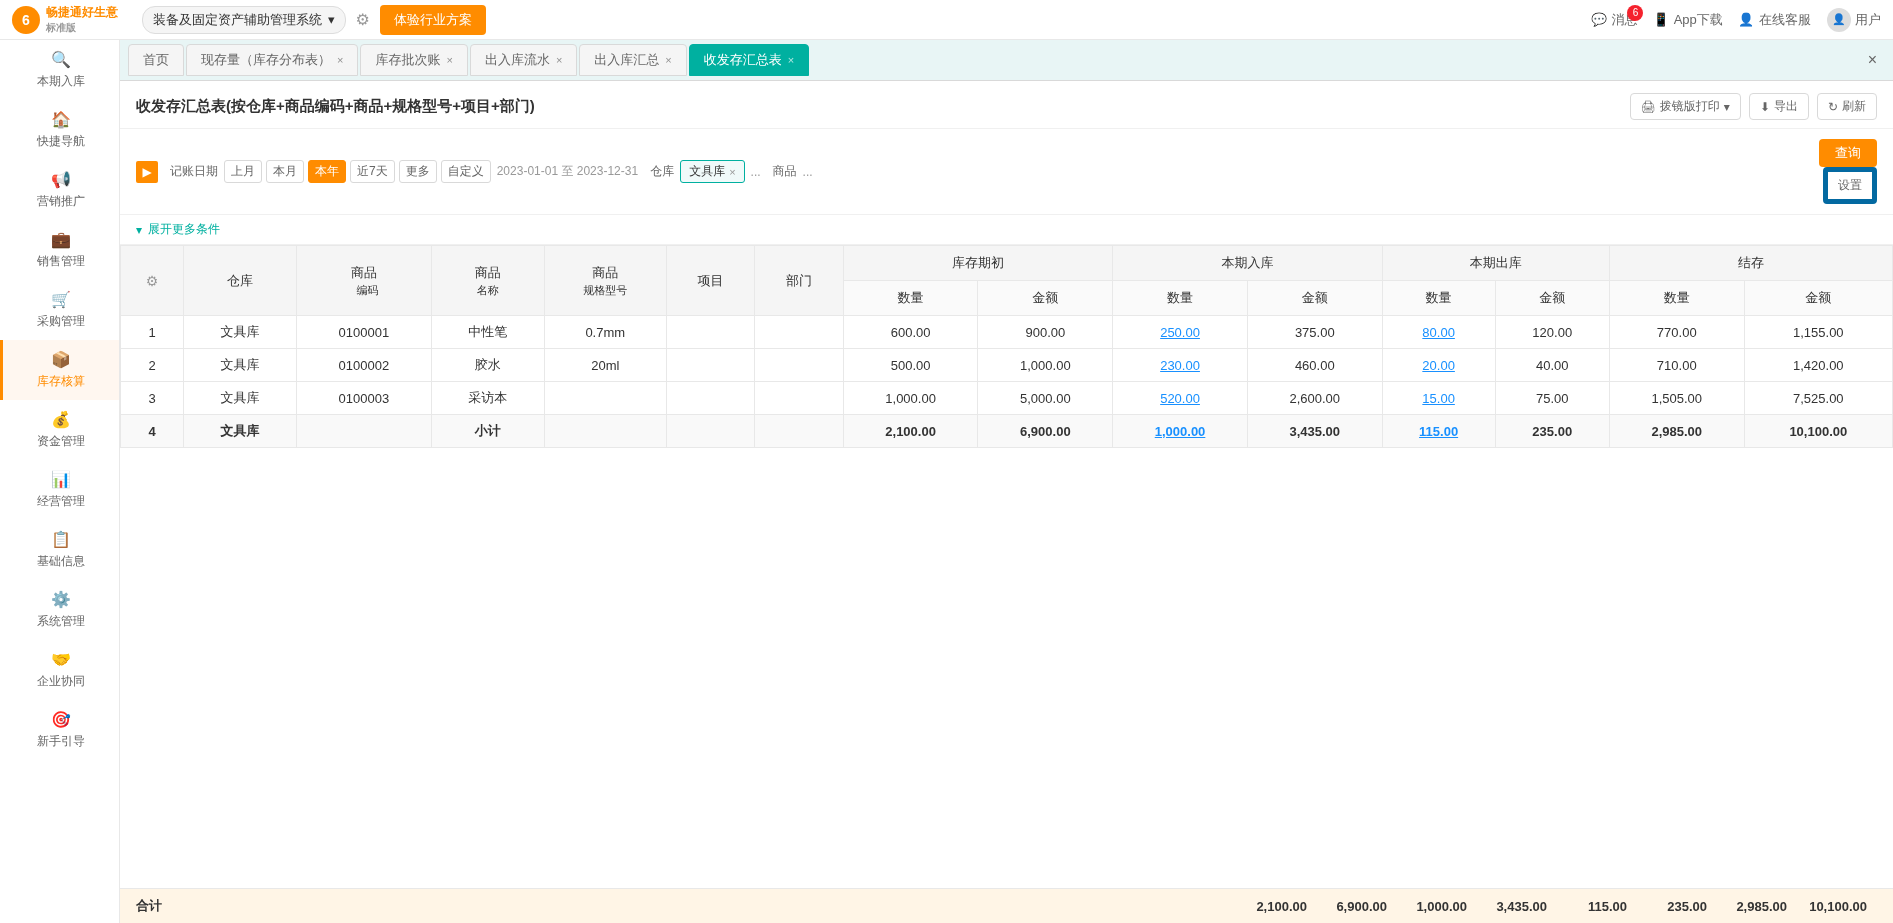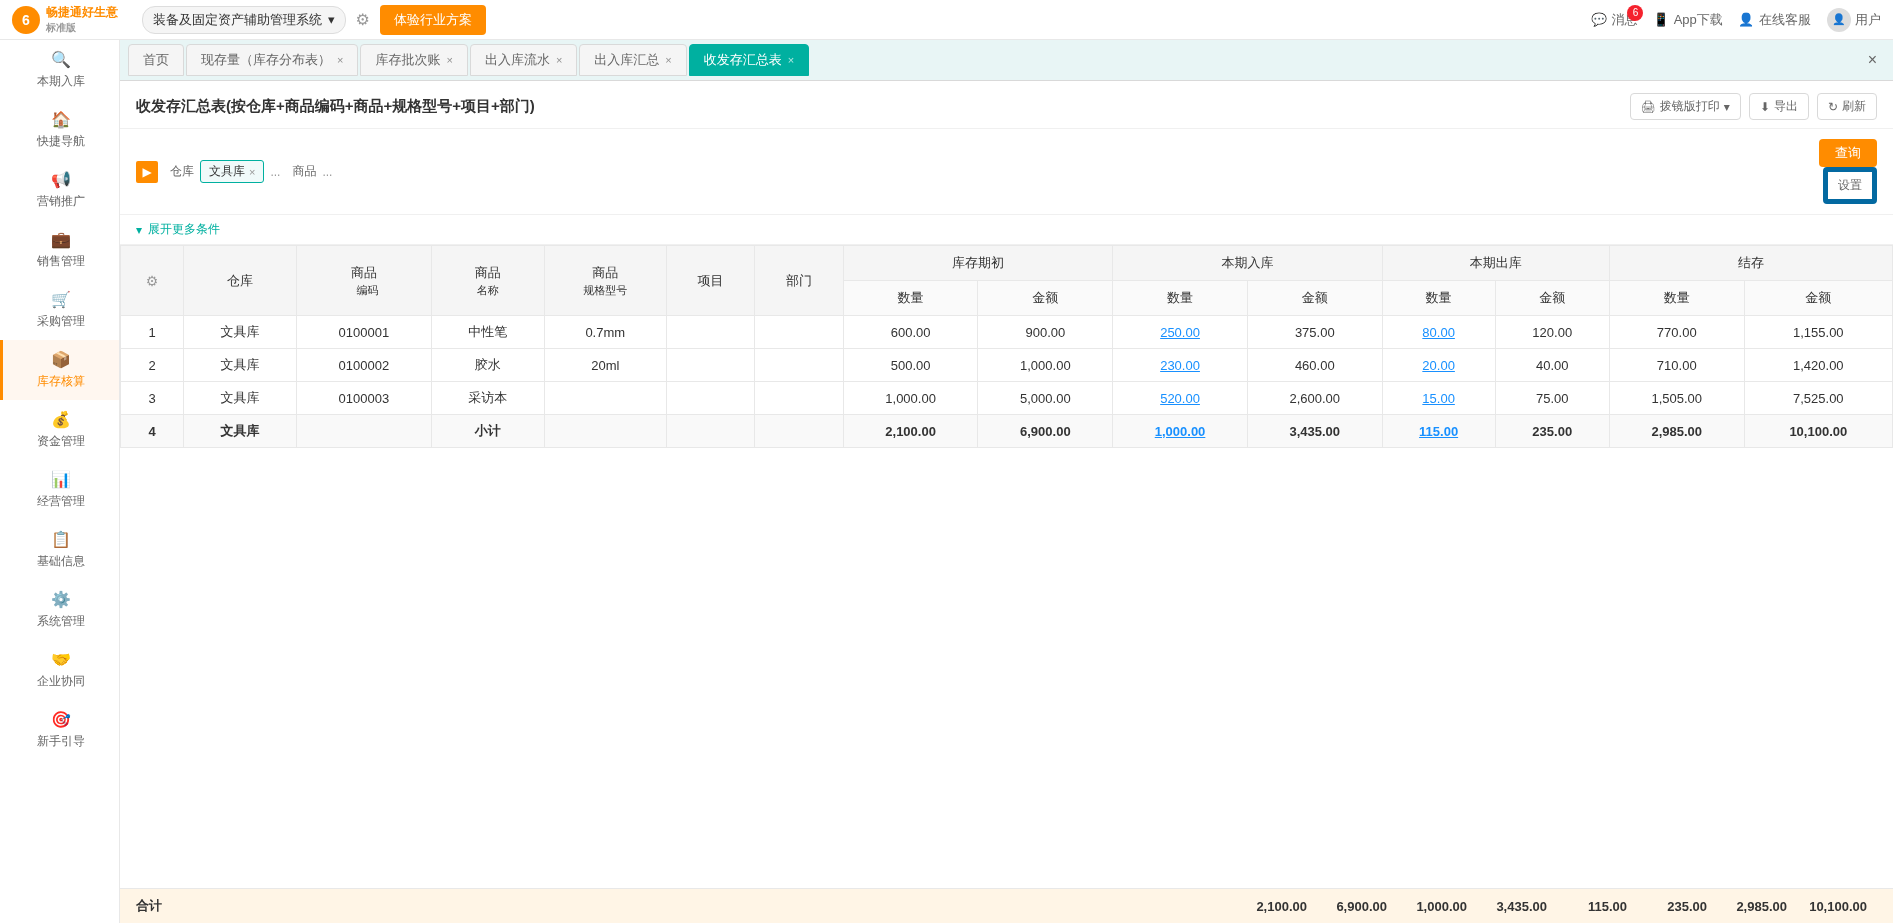--- a/index.html
+++ b/index.html
@@ -216,20 +216,32 @@
           <button class="action-btn">
             <span>↻</span>
             <span>刷新</span>
           </button>
         </div>
       </div>
 
       <div class="filter-bar">
         <div class="filter-toggle">▶</div>
         <div class="filter-group">
+          <span class="filter-label">记账日期</span>
+          <div class="date-btns">
+            <button class="date-btn">上月</button>
+            <button class="date-btn">本月</button>
+            <button class="date-btn active">本年</button>
+            <button class="date-btn">近7天</button>
+            <button class="date-btn">更多</button>
+            <button class="date-btn">自定义</button>
+          </div>
+          <span class="date-range">2023-01-01 至 2023-12-31</span>
+        </div>
+        <div class="filter-group">
           <span class="filter-label">仓库</span>
           <div class="filter-tag">
             <span>文具库</span>
             <span class="filter-tag-close">×</span>
           </div>
           <span class="filter-more">...</span>
         </div>
         <div class="filter-group">
           <span class="filter-label">商品</span>
           <span class="filter-more">...</span>

